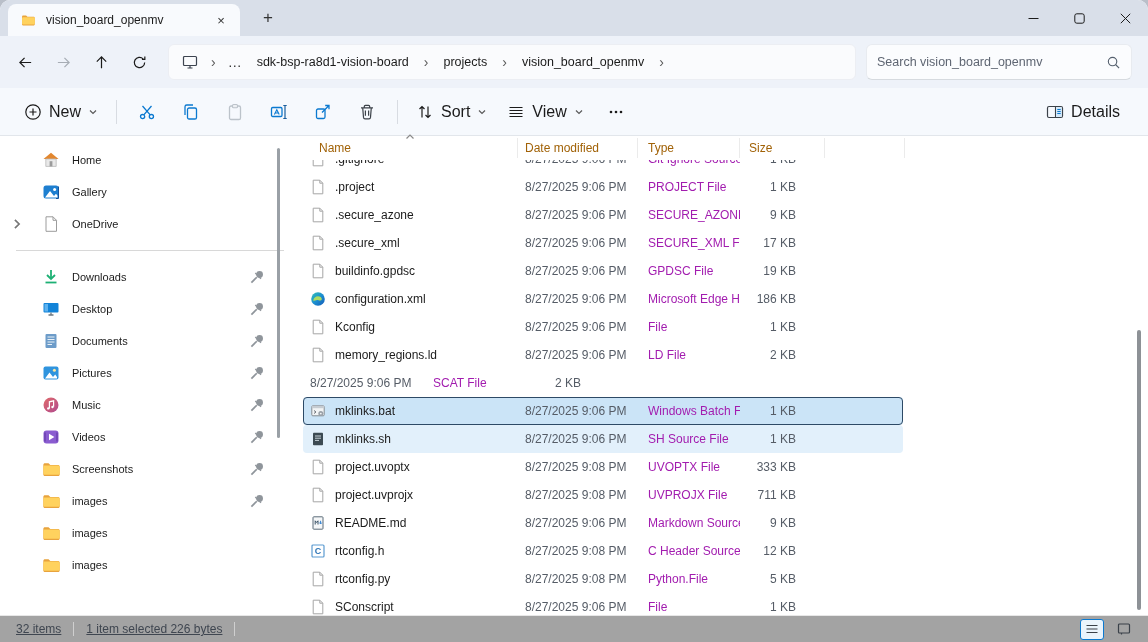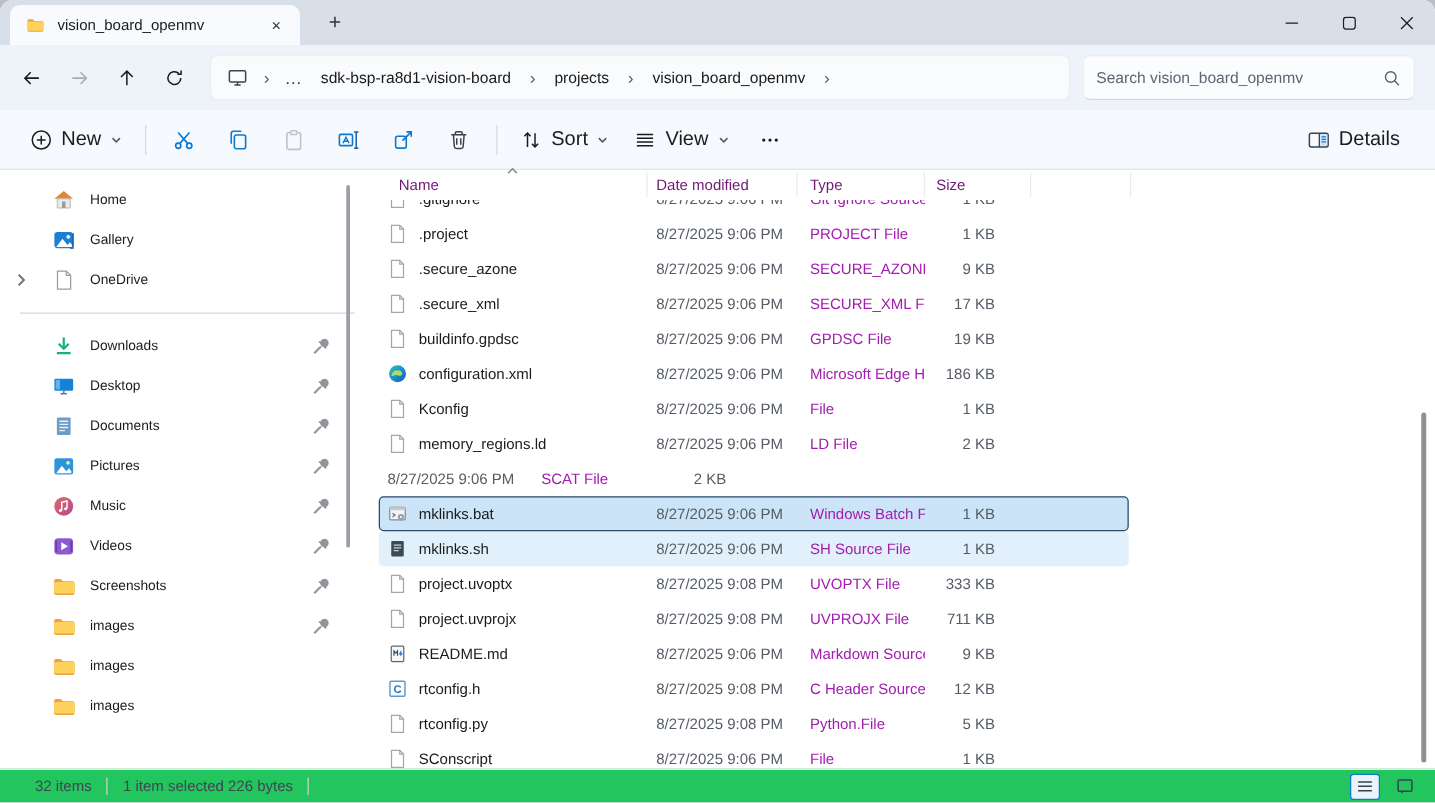--- a/index.html
+++ b/index.html
@@ -47,21 +47,21 @@
   .sidebar { position:absolute; top:136px; left:0; width:300px; bottom:27px; padding-top:8px; overflow:hidden; }
   .side-item { position:relative; display:flex; align-items:center; height:32px; padding-left:34px; border-radius:4px; margin:0 8px; }
   .side-item .expander { position:absolute; left:2px; top:9px; width:14px; height:14px; color:#777; font-size:11px; }
   .side-item .icon { width:18px; height:18px; }
   .side-label { font-size:11px; padding-left:12px; color:#1b1b1b; }
   .side-pin { margin-left:auto; margin-right:26px; width:14px; height:14px; }
   .side-divider { height:1px; background:#d8d8d8; margin:10px 16px 10px 16px; }
   .side-scrollbar { position:absolute; left:277px; top:12px; width:3px; height:290px; background:#9aa0a6; border-radius:2px; }
   
   .list { position:absolute; left:300px; top:136px; right:0; bottom:27px; }
-  .list-header { position:relative; display:flex; height:24px; align-items:center; font-size:12px; color:#701a75; margin-left:3px; }
+  .list-header { position:relative; display:flex; height:24px; align-items:center; font-size:12px; color:#a16207; margin-left:3px; }
   .hc { height:20px; display:flex; align-items:center; border-right:1px solid #ebebeb; }
   .h-name { width:215px; padding-left:16px; }
   .h-date { width:120px; padding-left:7px; }
   .h-type { width:102px; padding-left:10px; }
   .h-size { width:85px;  padding-left:9px; }
   .h-fill { width:80px; }
   .sort-caret { position:absolute; left:102px; top:-3px; width:10px; height:8px; }
   .rows { position:absolute; top:24px; left:0; right:0; bottom:0; overflow:hidden; }
   .clipwrap { height:13px; overflow:hidden; margin-left:3px; }
   .clipwrap .row { margin-top:-15px; margin-left:0; }
@@ -69,21 +69,21 @@
   .row--selected  { background:#cbe4f7; outline:1px solid #2d4a66; outline-offset:-1px; }
   .row--highlight { background:#e2f0fb; }
   .c-name { width:215px; padding-left:7px; display:flex; align-items:center; color:#1b1b1b; }
   .c-name .icon { width:16px; height:16px; flex:0 0 16px; }
   .c-name .fname { padding-left:9px; white-space:nowrap; }
   .c-date { width:120px; padding-left:7px; color:#555c66; }
   .c-type { width:102px; padding-left:10px; color:#a21caf; white-space:nowrap; overflow:hidden; }
   .c-size { width:80px; padding-right:24px; text-align:right; color:#555c66; }
   .main-scrollbar { position:absolute; right:7px; top:330px; width:4px; height:280px; background:#8d9196; border-radius:2px; }
   
-  .statusbar { position:absolute; left:0; right:0; bottom:0; height:27px; border-top:1px solid #e7e7e7; background:#22c55e; display:flex; align-items:center; padding-left:28px; font-size:12px; color:#3f4650; }
+  .statusbar { position:absolute; left:0; right:0; bottom:0; height:27px; border-top:1px solid #e7e7e7; background:#a3a3a3; display:flex; align-items:center; padding-left:16px; font-size:12px; color:#3f4650;text-decoration:underline; }
   .sb-div { width:1px; height:14px; background:#cfcfcf; margin:0 12px; }
   .status-views { margin-left:auto; margin-right:12px; display:flex; gap:8px; align-items:center; }
   .view-toggle { width:24px; height:21px; display:flex; align-items:center; justify-content:center; border:1px solid transparent; background:transparent; border-radius:3px; }
   .view-toggle.active { border-color:#0b79d0; background:#eaf4fc; }
   .view-toggle svg { width:14px; height:14px; }
   .icon svg { width:100%; height:100%; display:block; }
 </style>
 </head>
 <body>
 

